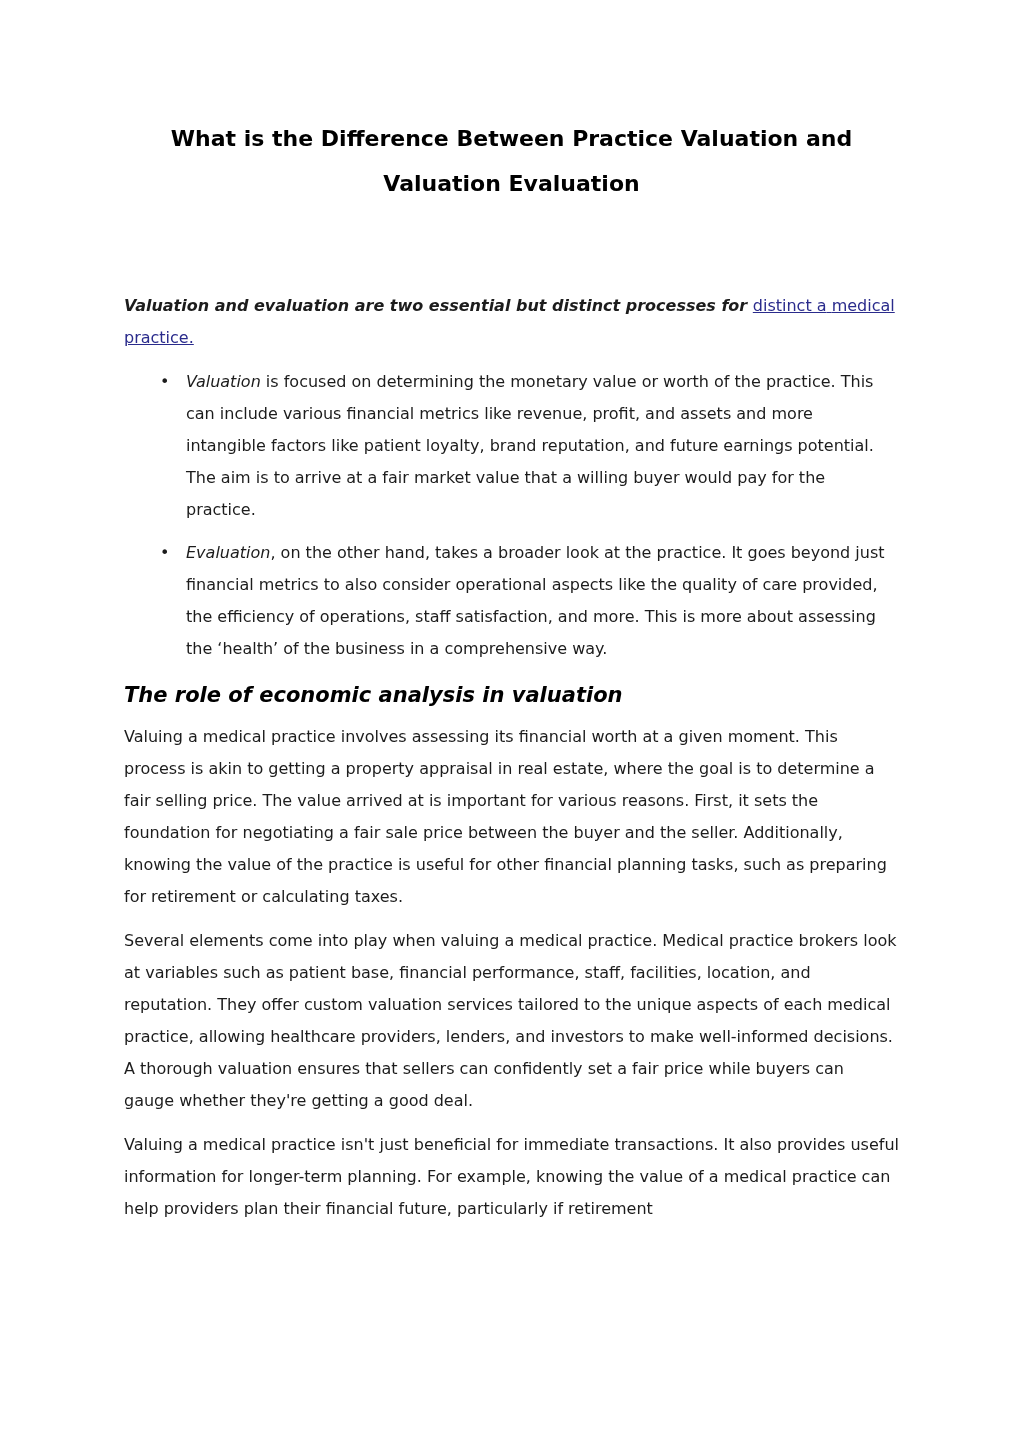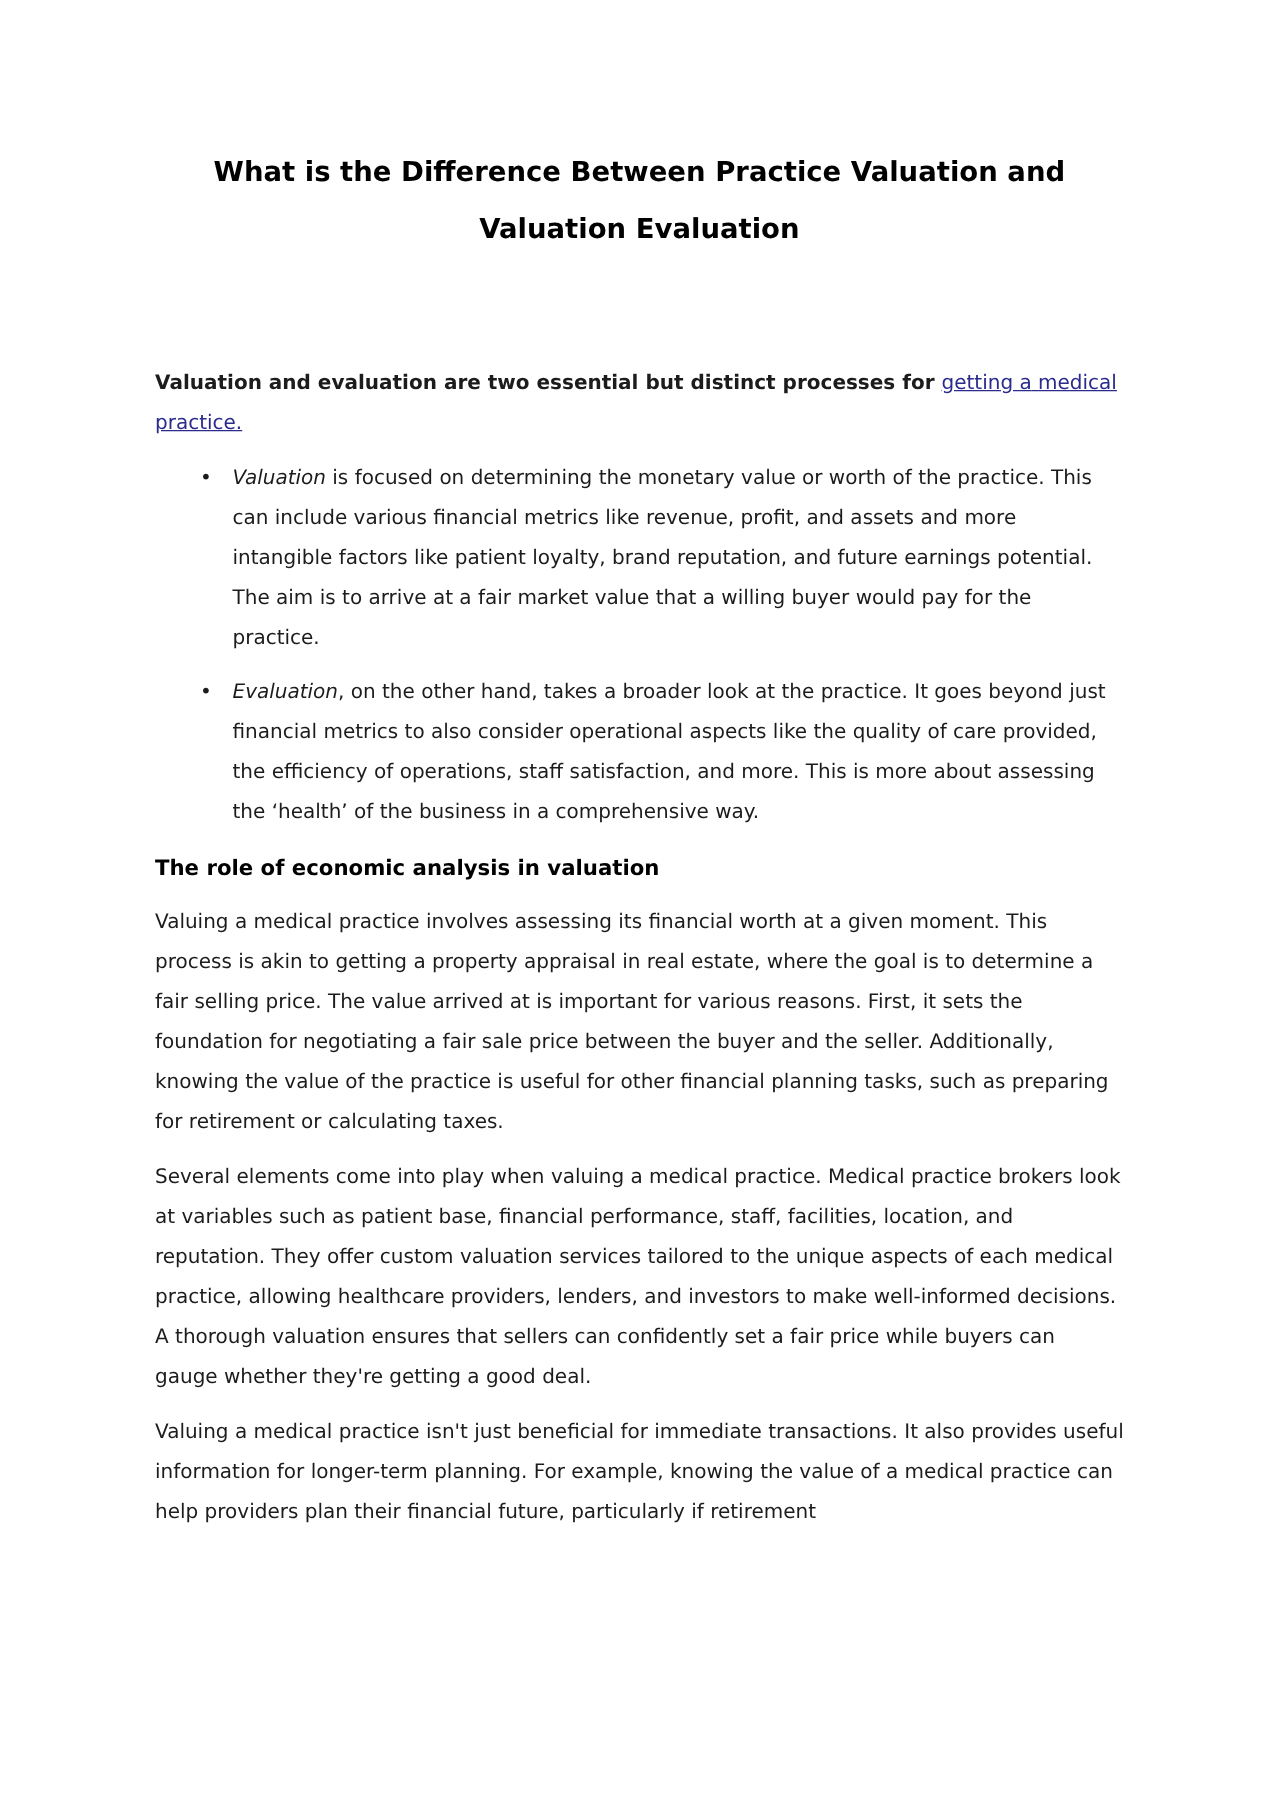--- a/index.html
+++ b/index.html
@@ -23,21 +23,21 @@
     font-weight: bold;
     color: #000000;
     text-align: center;
   }
   .doc-title .title-line { display: block; white-space: nowrap; }
   p.body-para {
     font-size: 16px;
     line-height: 32px;
     margin: 0 0 12px 0;
   }
-  p.intro-para strong { color: #1c1c1c; }
+  p.intro-para strong { color: #1c1c1c; font-style: italic; }
   a.doc-link {
     color: #2a2b8c;
     text-decoration: underline;
     font-weight: normal;
     cursor: pointer;
   }
   ul.bullet-list {
     list-style: none;
     margin: 0 0 14px 0;
     padding: 0;
@@ -53,39 +53,40 @@
   ul.bullet-list li::before {
     content: "\2022";
     position: absolute;
     left: 36px;
     top: 0;
     font-size: 16px;
     line-height: 32px;
     color: #1c1c1c;
   }
   h2.section-heading {
-    font-size: 17px;
+    font-size: 21px;
     line-height: 32px;
     font-weight: bold;
     color: #000000;
     margin: 14px 0 10px 0;
+    font-style: italic;
   }
   em.lead-term { font-style: italic; }
 </style>
 </head>
 <body>
 
 <div class="page">
 
   <h1 class="doc-title">
     <span class="title-line">What is the Difference Between Practice Valuation and</span>
     <span class="title-line">Valuation Evaluation</span>
   </h1>
 
-  <p class="body-para intro-para"><strong>Valuation and evaluation are two essential but distinct processes for </strong><a class="doc-link"><span>getting a</span> <span>medical practice.</span></a></p>
+  <p class="body-para intro-para"><strong>Valuation and evaluation are two essential but distinct processes for </strong><a class="doc-link"><span>distinct a</span> <span>medical practice.</span></a></p>
 
   <ul class="bullet-list">
     <li><em class="lead-term">Valuation</em><span> is focused on determining the monetary value or worth of the practice. This can include various financial metrics like revenue, profit, and assets and more intangible factors like patient loyalty, brand reputation, and future earnings potential. The aim is to arrive at a fair market value that a willing buyer would pay for the practice.</span></li>
     <li><em class="lead-term">Evaluation</em><span>, on the other hand, takes a broader look at the practice. It goes beyond just financial metrics to also consider operational aspects like the quality of care provided, the efficiency of operations, staff satisfaction, and more. This is more about assessing the ‘health’ of the business in a comprehensive way.</span></li>
   </ul>
 
   <h2 class="section-heading">The role of economic analysis in valuation</h2>
   <p class="body-para">Valuing a medical practice involves assessing its financial worth at a given moment. This process is akin to getting a property appraisal in real estate, where the goal is to determine a fair selling price. The value arrived at is important for various reasons. First, it sets the foundation for negotiating a fair sale price between the buyer and the seller. Additionally, knowing the value of the practice is useful for other financial planning tasks, such as preparing for retirement or calculating taxes.</p>
 
   <p class="body-para">Several elements come into play when valuing a medical practice. Medical practice brokers look at variables such as patient base, financial performance, staff, facilities, location, and reputation. They offer custom valuation services tailored to the unique aspects of each medical practice, allowing healthcare providers, lenders, and investors to make well-informed decisions. A thorough valuation ensures that sellers can confidently set a fair price while buyers can gauge whether they're getting a good deal.</p>

